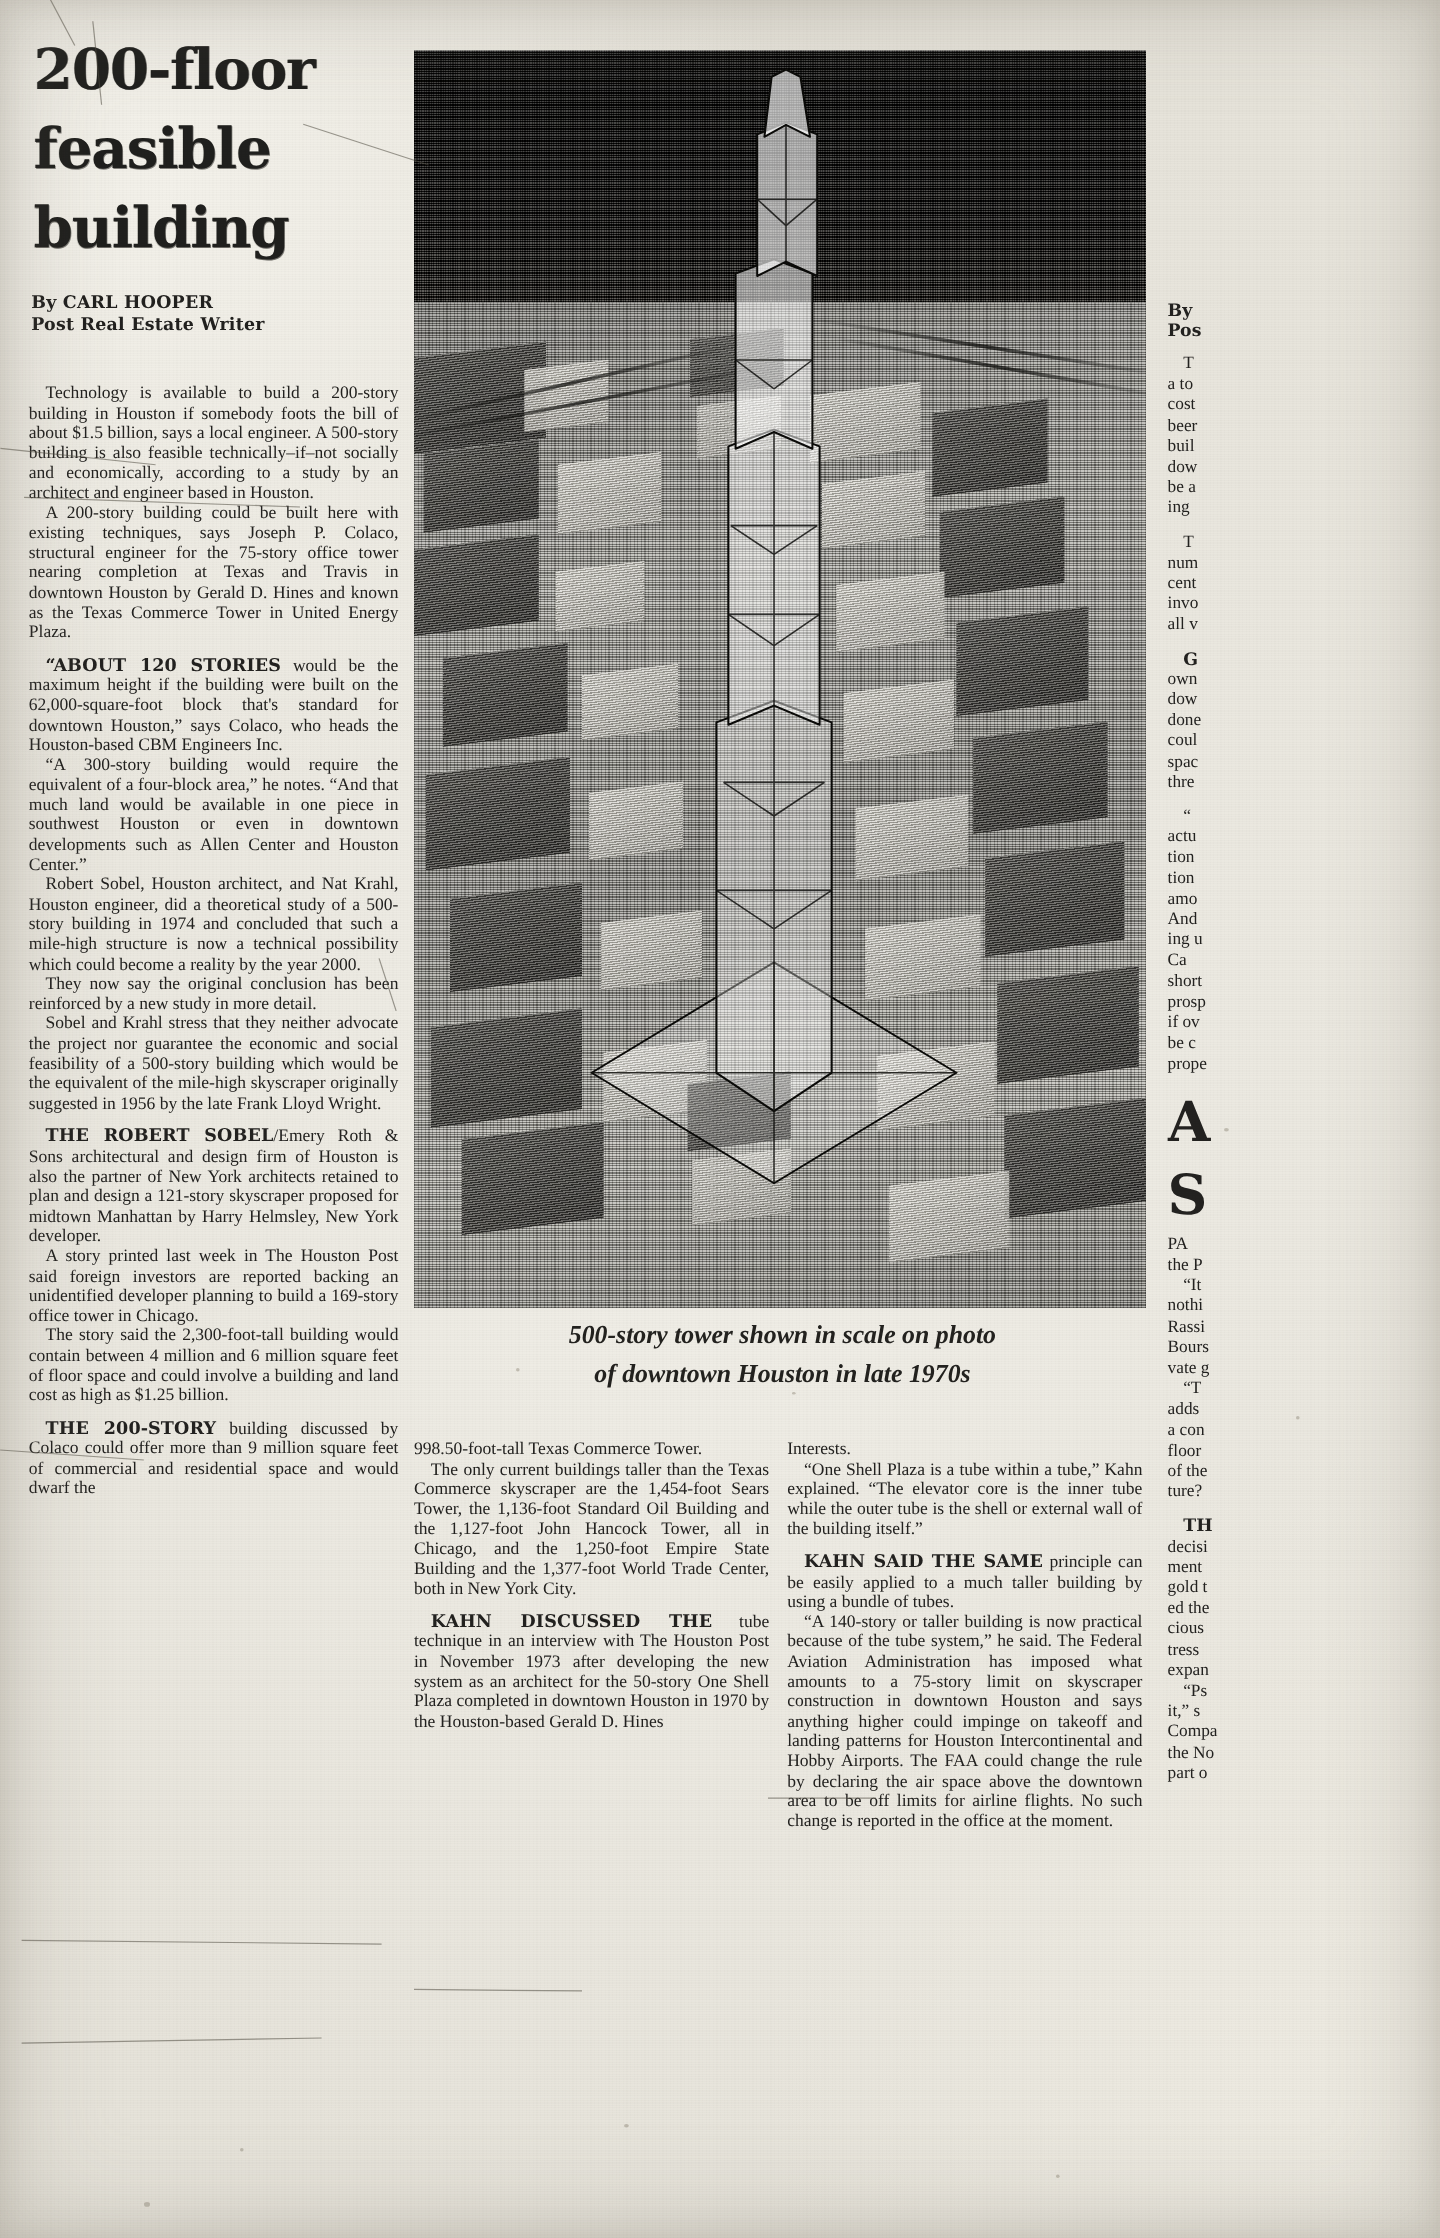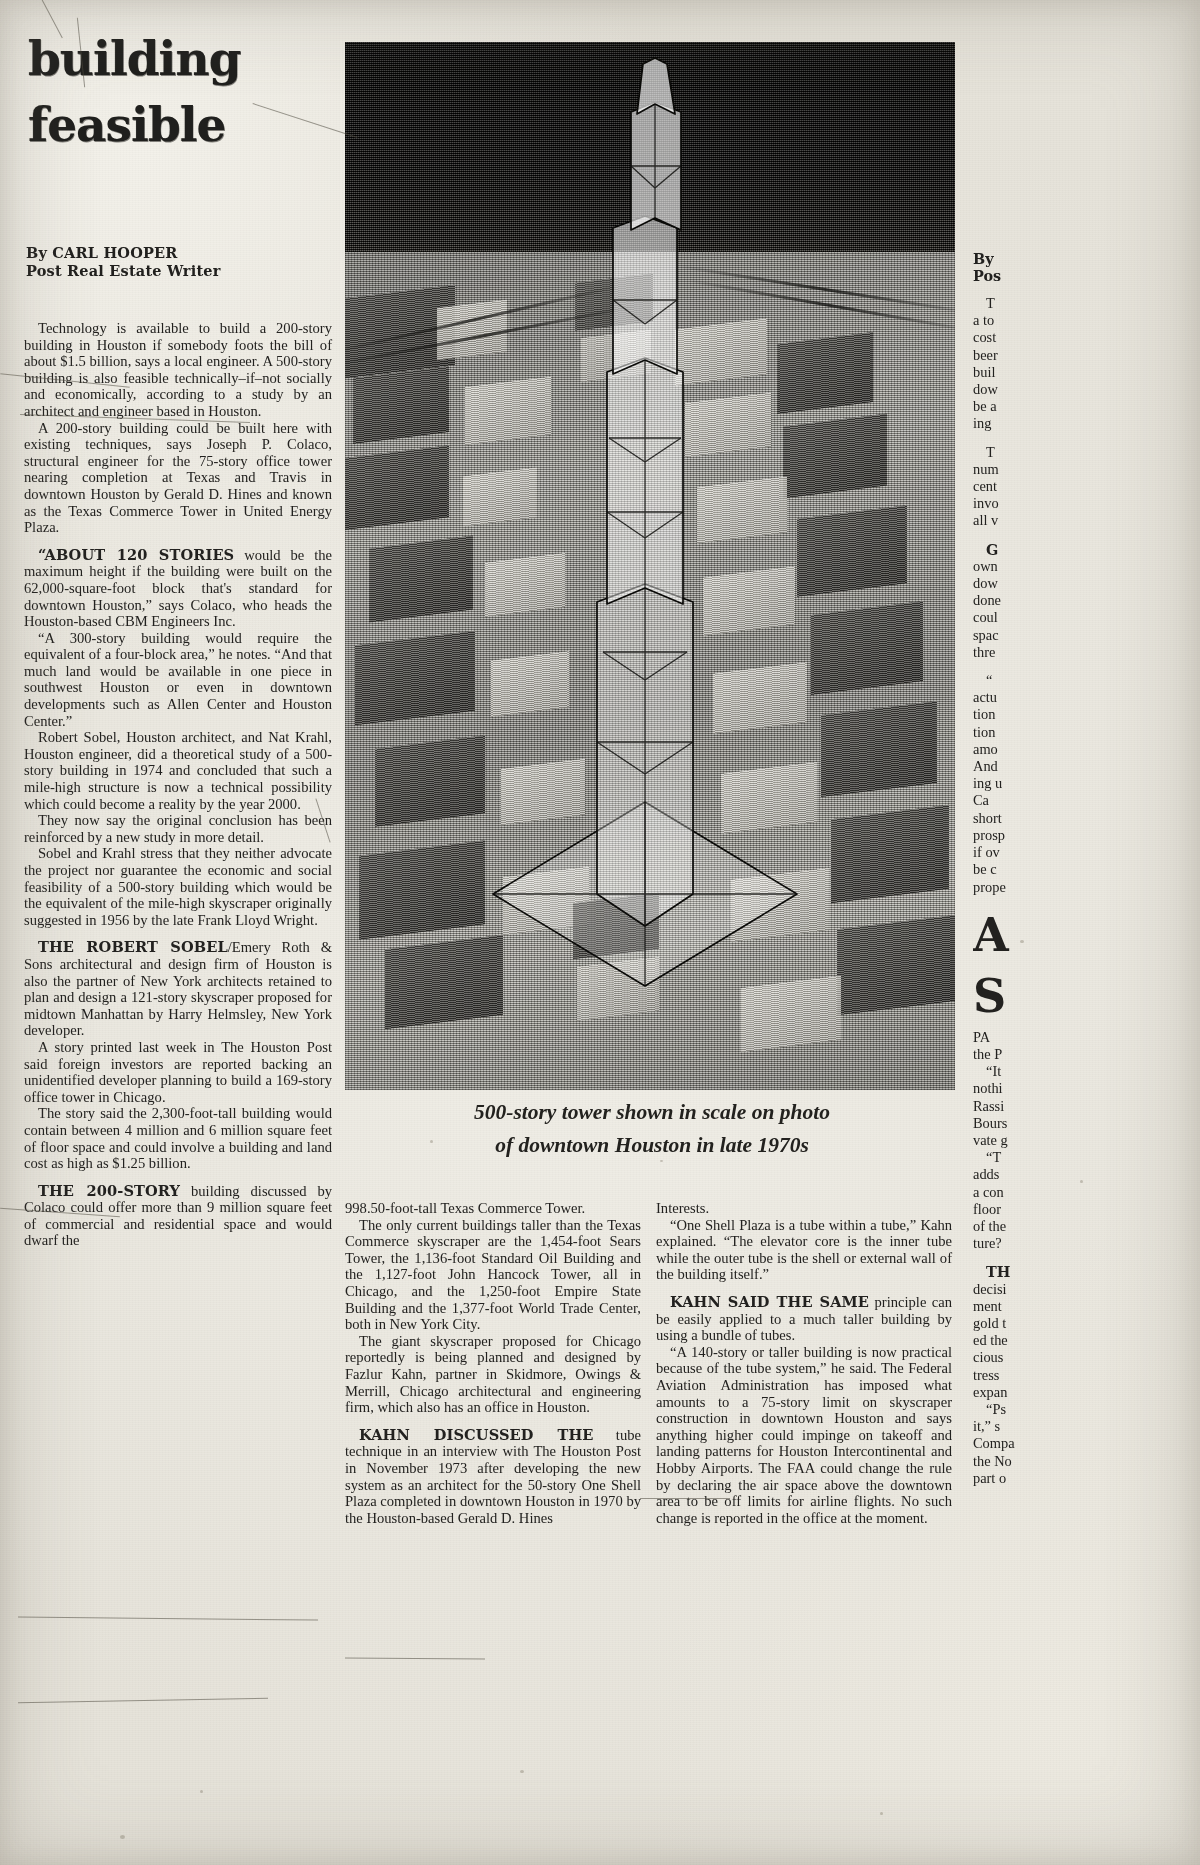--- a/index.html
+++ b/index.html
@@ -138,22 +138,23 @@
   }
   #caption span{display:block;}
   .scratch{position:absolute;background:transparent;border-top:1px solid rgba(80,76,66,.55);}
 </style>
 </head>
 <body>
 
 <div id="paper"></div>
 
 <div id="headline">
+  <span class="hl">200-floor</span>
+  <span class="hl">feasible</span>
   <span class="hl">building</span>
-  <span class="hl">feasible</span>
 </div>
 
 <div id="byline">
   <div>By CARL HOOPER</div>
   <div>Post Real Estate Writer</div>
 </div>
 
 <div class="col" id="col1">
   <p>Technology is available to build a 200-story building in Houston if somebody foots the bill of about $1.5 billion, says a local engineer. A 500-story building is also feasible technically–if–not socially and economically, according to a study by an architect and engineer based in Houston.</p>
   <p>A 200-story building could be built here with existing techniques, says Joseph P. Colaco, structural engineer for the 75-story office tower nearing completion at Texas and Travis in downtown Houston by Gerald D. Hines and known as the Texas Commerce Tower in United Energy Plaza.</p>
@@ -264,21 +265,20 @@
 </div>
 
 <div id="caption">
   <span>500-story tower shown in scale on photo</span>
   <span>of downtown Houston in late 1970s</span>
 </div>
 
 <div class="col" id="col2">
   <p style="text-indent:0">998.50-foot-tall Texas Commerce Tower.</p>
   <p>The only current buildings taller than the Texas Commerce skyscraper are the 1,454-foot Sears Tower, the 1,136-foot Standard Oil Building and the 1,127-foot John Hancock Tower, all in Chicago, and the 1,250-foot Empire State Building and the 1,377-foot World Trade Center, both in New York City.</p>
-  <p>The giant skyscraper proposed for Chicago reportedly is being planned and designed by Fazlur Kahn, partner in Skidmore, Owings &amp; Merrill, Chicago architectural and engineering firm, which also has an office in Houston.</p>
   <div class="gap"></div>
   <p><span class="lead">KAHN DISCUSSED THE</span><span> tube technique in an interview with The Houston Post in November 1973 after developing the new system as an architect for the 50-story One Shell Plaza completed in downtown Houston in 1970 by the Houston-based Gerald D. Hines</span></p>
 </div>
 
 <div class="col" id="col3">
   <p style="text-indent:0">Interests.</p>
   <p>“One Shell Plaza is a tube within a tube,” Kahn explained. “The elevator core is the inner tube while the outer tube is the shell or external wall of the building itself.”</p>
   <div class="gap"></div>
   <p><span class="lead">KAHN SAID THE SAME</span><span> principle can be easily applied to a much taller building by using a bundle of tubes.</span></p>
   <p>“A 140-story or taller building is now practical because of the tube system,” he said. The Federal Aviation Administration has imposed what amounts to a 75-story limit on skyscraper construction in downtown Houston and says anything higher could impinge on takeoff and landing patterns for Houston Intercontinental and Hobby Airports. The FAA could change the rule by declaring the air space above the downtown area to be off limits for airline flights. No such change is reported in the office at the moment.</p>

